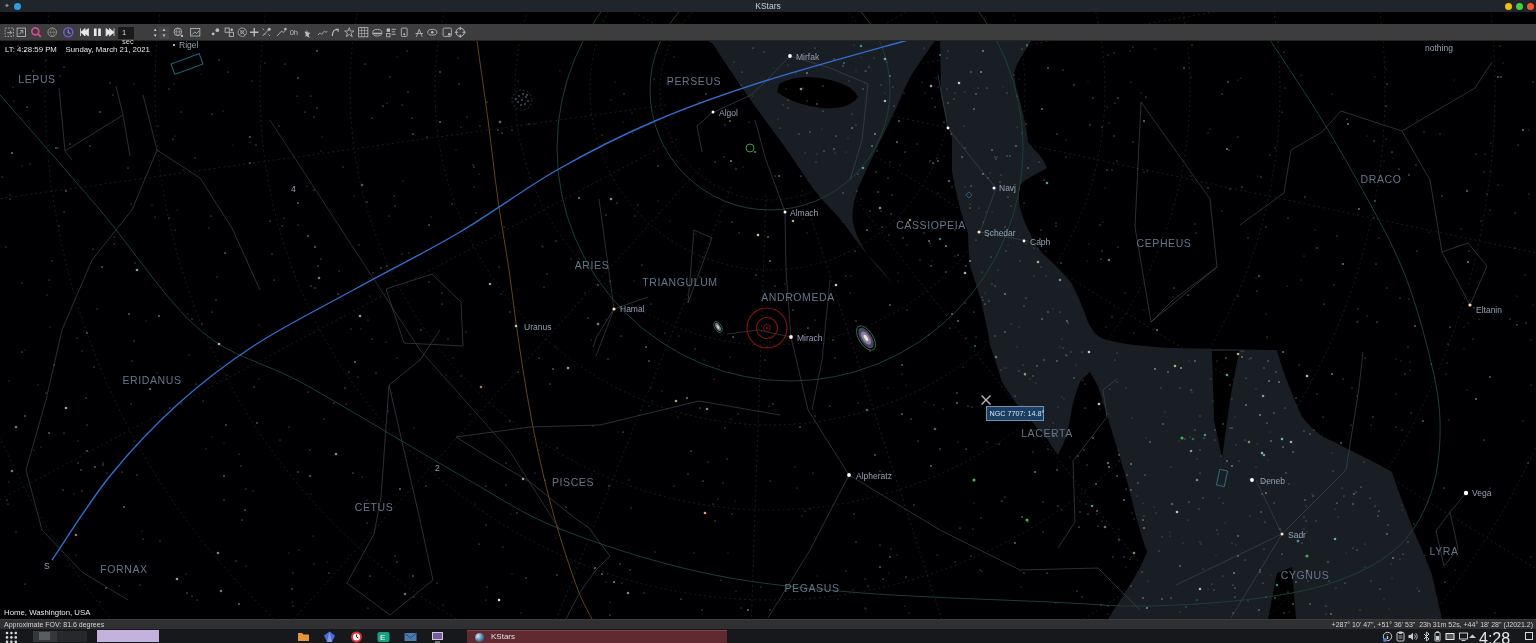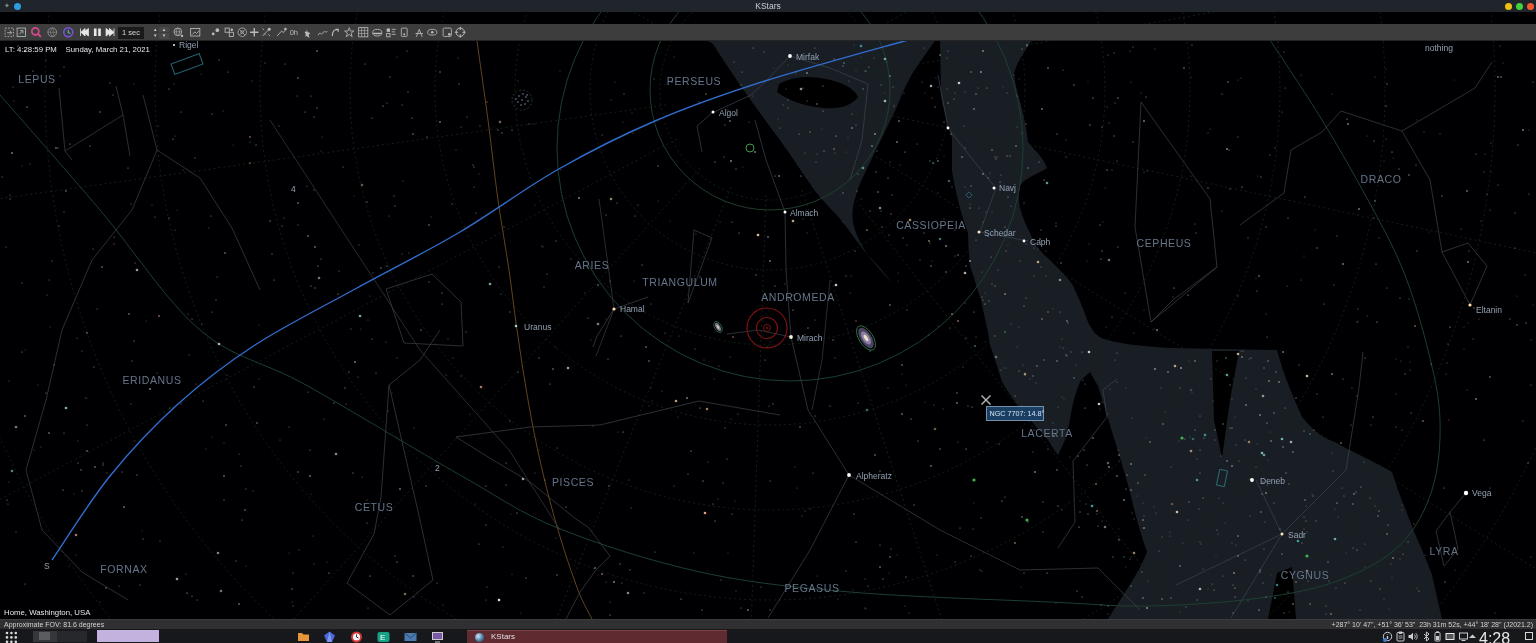--- a/index.html
+++ b/index.html
@@ -4,21 +4,21 @@
 html,body { width:1536px; height:643px; overflow:hidden; background:#000; font-family:"Liberation Sans",sans-serif; }
 #root { position:relative; width:1536px; height:643px; }
 #titlebar { position:absolute; top:0; left:0; right:0; height:12px; background:#20252b; }
 #titlebar .t { position:absolute; left:0; right:0; top:1px; text-align:center; font-size:8.5px; color:#c7ccd2; }
 .wbtn { position:absolute; top:3px; width:7px; height:7px; border-radius:50%; }
 #menubar { position:absolute; top:12px; left:0; right:0; height:12px; background:#363636; color:#e2e2e2; font-size:7.5px; }
 #menubar span { position:absolute; top:2px; }
 #menubar u { text-decoration:underline; text-underline-offset:1px; }
 #toolbar { position:absolute; top:24px; left:0; right:0; height:17px; background:#3d3d3e; border-bottom:1px solid #242424; }
 .ti { position:absolute; top:2.2px; }
-#secbox { position:absolute; left:118px; top:2.5px; width:26px; height:12px; background:#1a1a1a; color:#d8d8d8; font-size:7.5px; padding:1.5px 0 0 4px; }
+#secbox { position:absolute; left:118px; top:2.5px; width:16px; height:12px; background:#1a1a1a; color:#d8d8d8; font-size:7.5px; padding:1.5px 0 0 4px; }
 #spin { position:absolute; left:153px; top:2.5px; width:18px; height:12px; }
 #spin div { position:absolute; width:10px; height:5.5px; background:#48484a; color:#c8c8c8; font-size:4.5px; line-height:5.5px; text-align:center; }
 #sky { position:absolute; top:0; left:0; }
 #statusbar { position:absolute; top:619px; left:0; right:0; height:10px; background:#303032; border-top:1px solid #3c3c3e; color:#d2d2d2; font-size:7px; }
 #statusbar .l { position:absolute; left:4px; top:1px; }
 #statusbar .r { position:absolute; right:3px; top:1px; }
 #taskbar { position:absolute; top:629px; left:0; right:0; height:14px; background:#17181b; }
 .tri { position:absolute; top:1.5px; }
 #clock { position:absolute; left:1479px; top:1px; color:#e6e6e6; font-size:16px; }
 #kstars-task { position:absolute; left:467px; top:0.5px; width:260px; height:13px; background:#5f2b31; border-top:1px solid #7c4046; color:#e0dde0; font-size:8px; }

